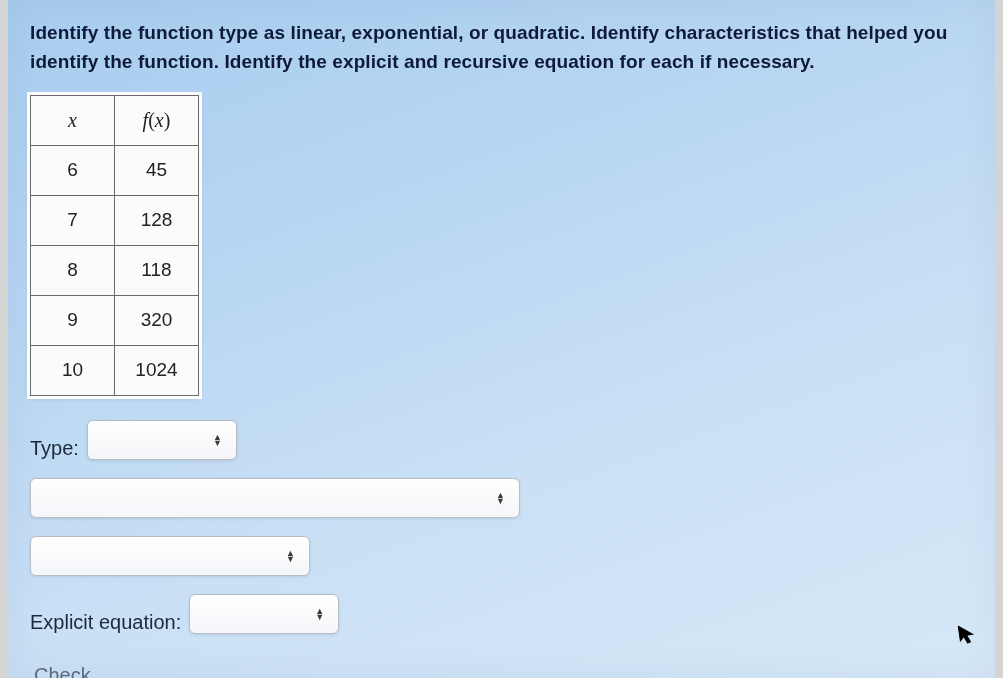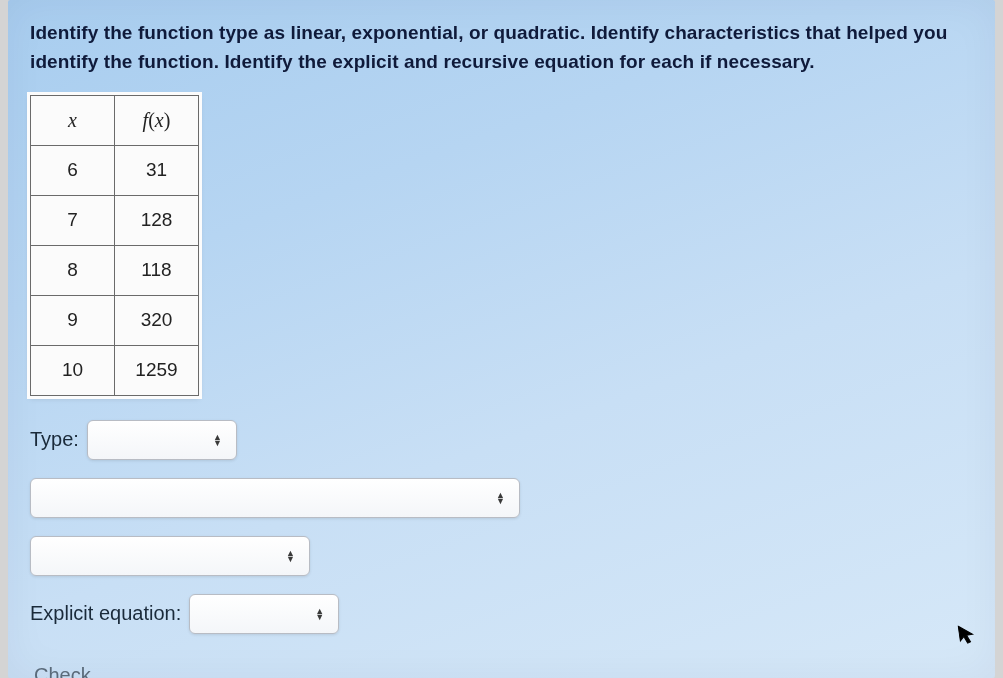--- a/index.html
+++ b/index.html
@@ -41,21 +41,21 @@
     background: #fbfbfb;
   }
   .data-table .hdr {
     font-style: italic;
     font-family: "Times New Roman", Times, serif;
     font-size: 20px;
   }
   .data-table .hdr .plain { font-style: normal; }
   .row {
     display: flex;
-    align-items: center;
+    align-items: flex-end;
     margin-bottom: 18px;
   }
   .row-label {
     color: #1a2a3a;
     font-size: 20px;
     margin-right: 8px;
   }
   .select-box {
     height: 40px;
     background: linear-gradient(#ffffff, #f4f6f9);
@@ -107,37 +107,37 @@
   <table class="data-table">
     <tbody>
         <tr>
       <td class="hdr">x</td>
       <td class="hdr">
         <span>f</span><span class="plain">(</span><span>x</span><span class="plain">)</span>
       </td>
     </tr>
     <tr>
       <td>6</td>
-      <td>31</td>
+      <td>45</td>
     </tr>
     <tr>
       <td>7</td>
       <td>128</td>
     </tr>
     <tr>
       <td>8</td>
       <td>118</td>
     </tr>
     <tr>
       <td>9</td>
       <td>320</td>
     </tr>
     <tr>
       <td>10</td>
-      <td>1259</td>
+      <td>1024</td>
     </tr>
   </tbody>
     </table>
 
   <div class="row">
     <span class="row-label">Type:</span>
     <div class="select-box" style="width:150px">
       <span></span>
       <span class="arrows">
           <span class="up">▲</span>

